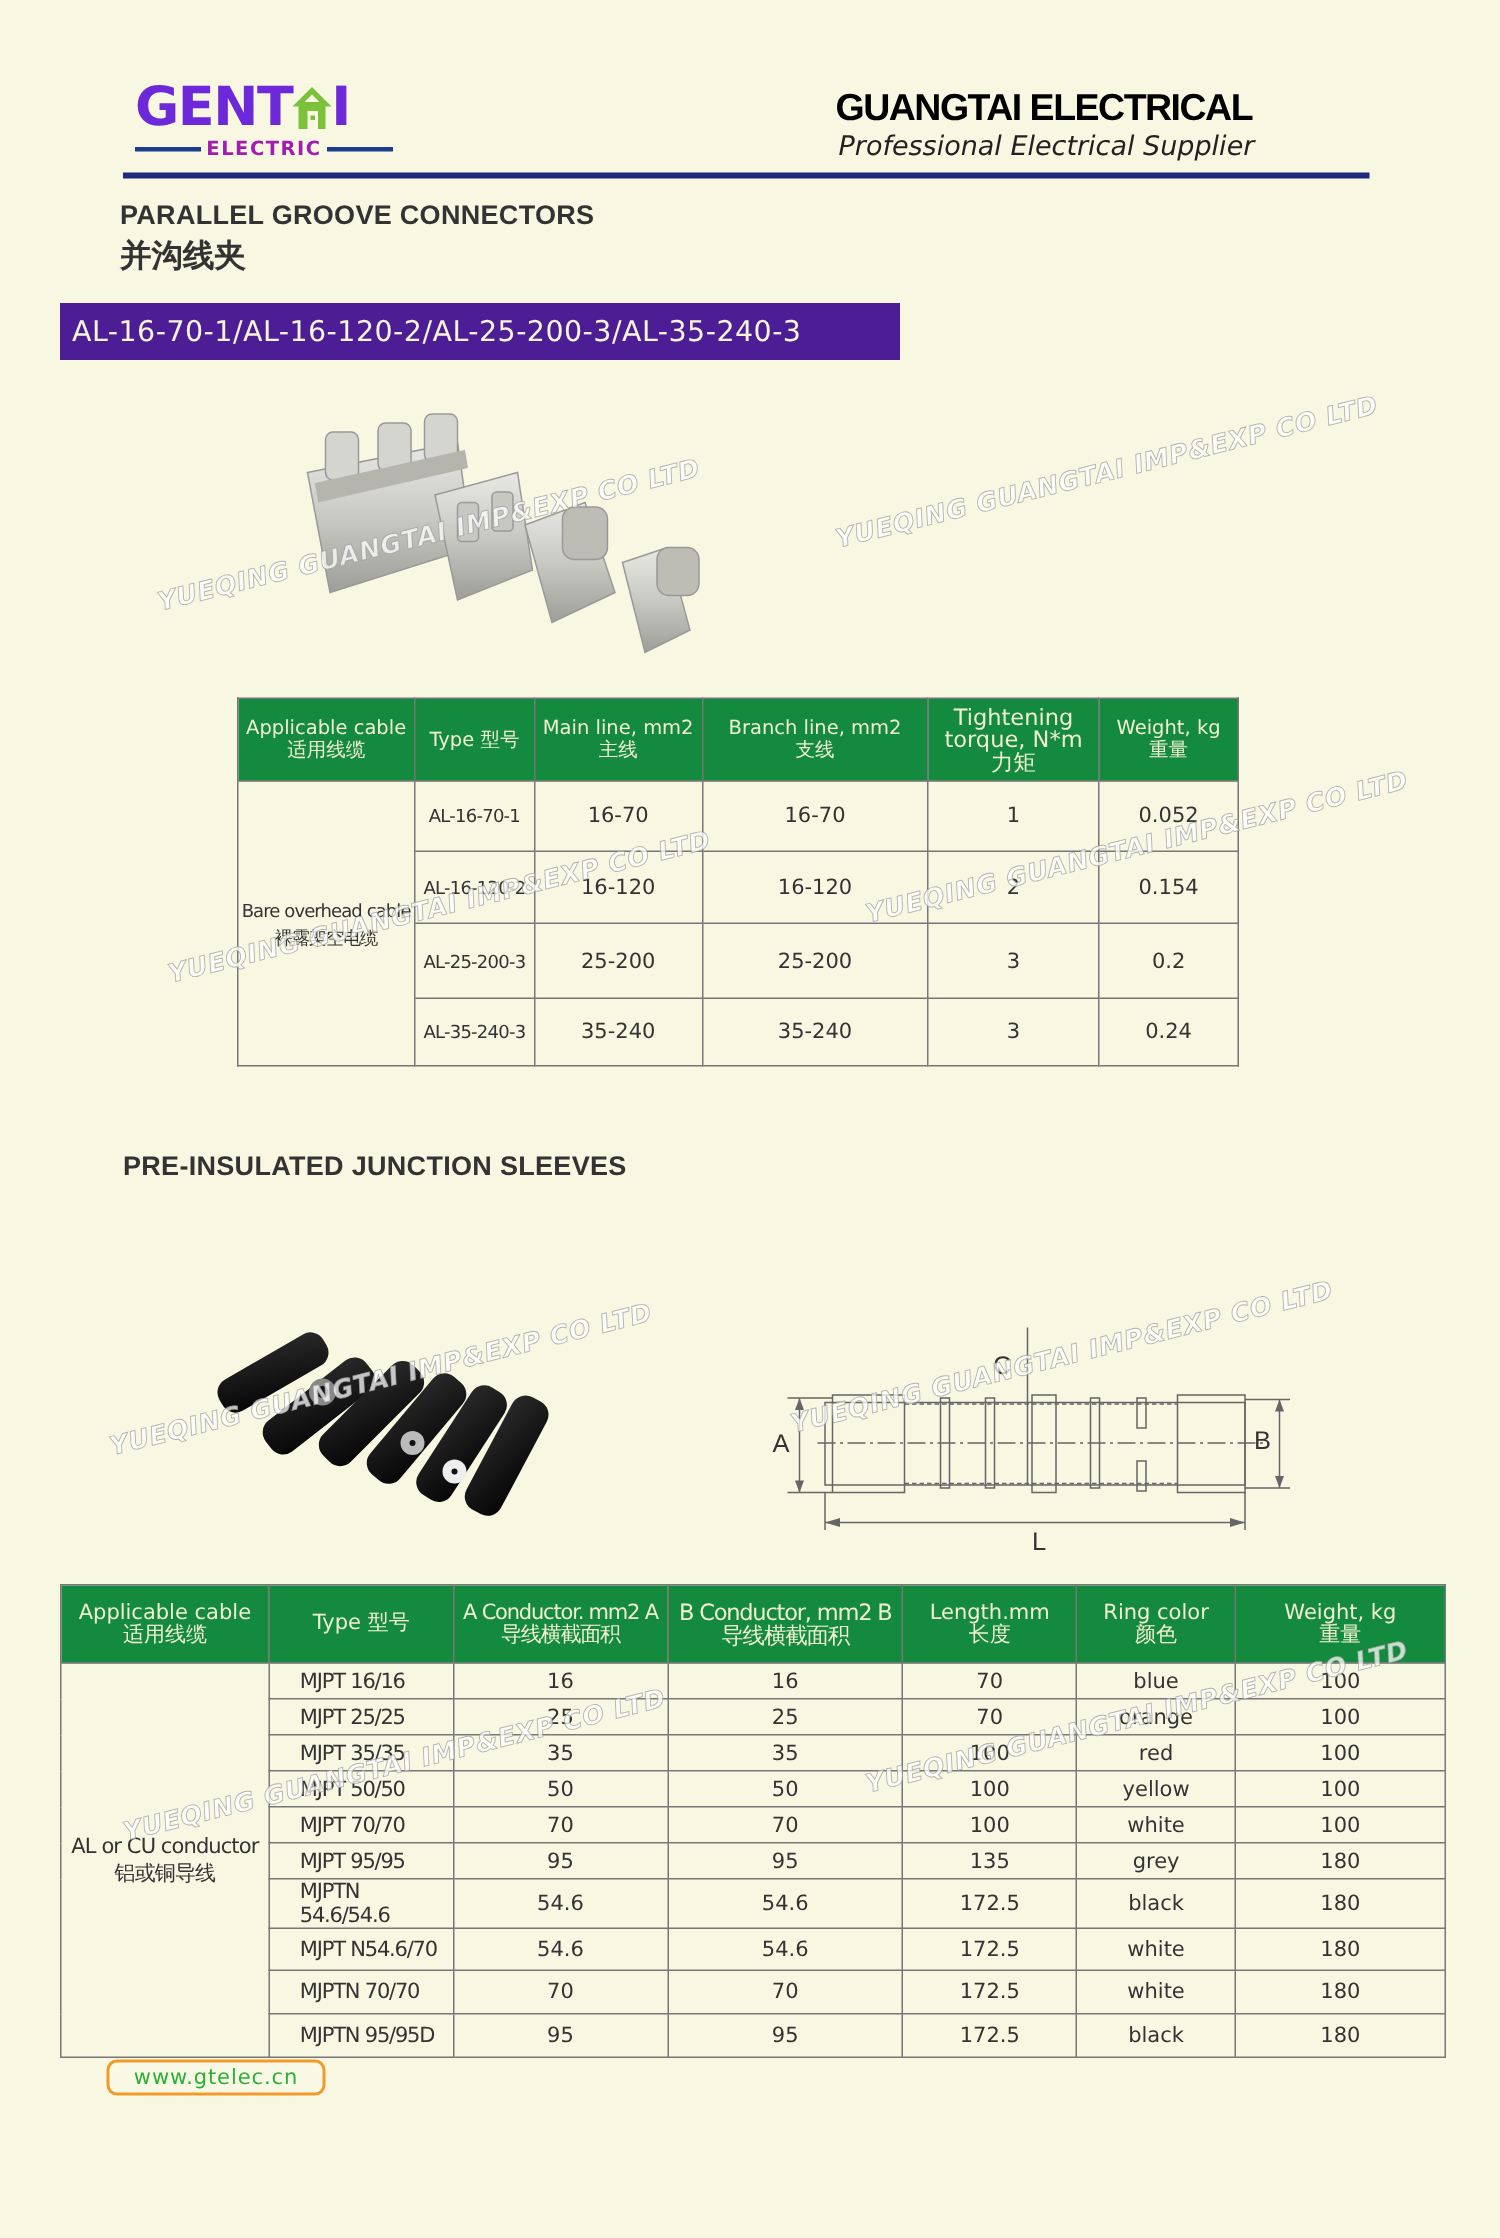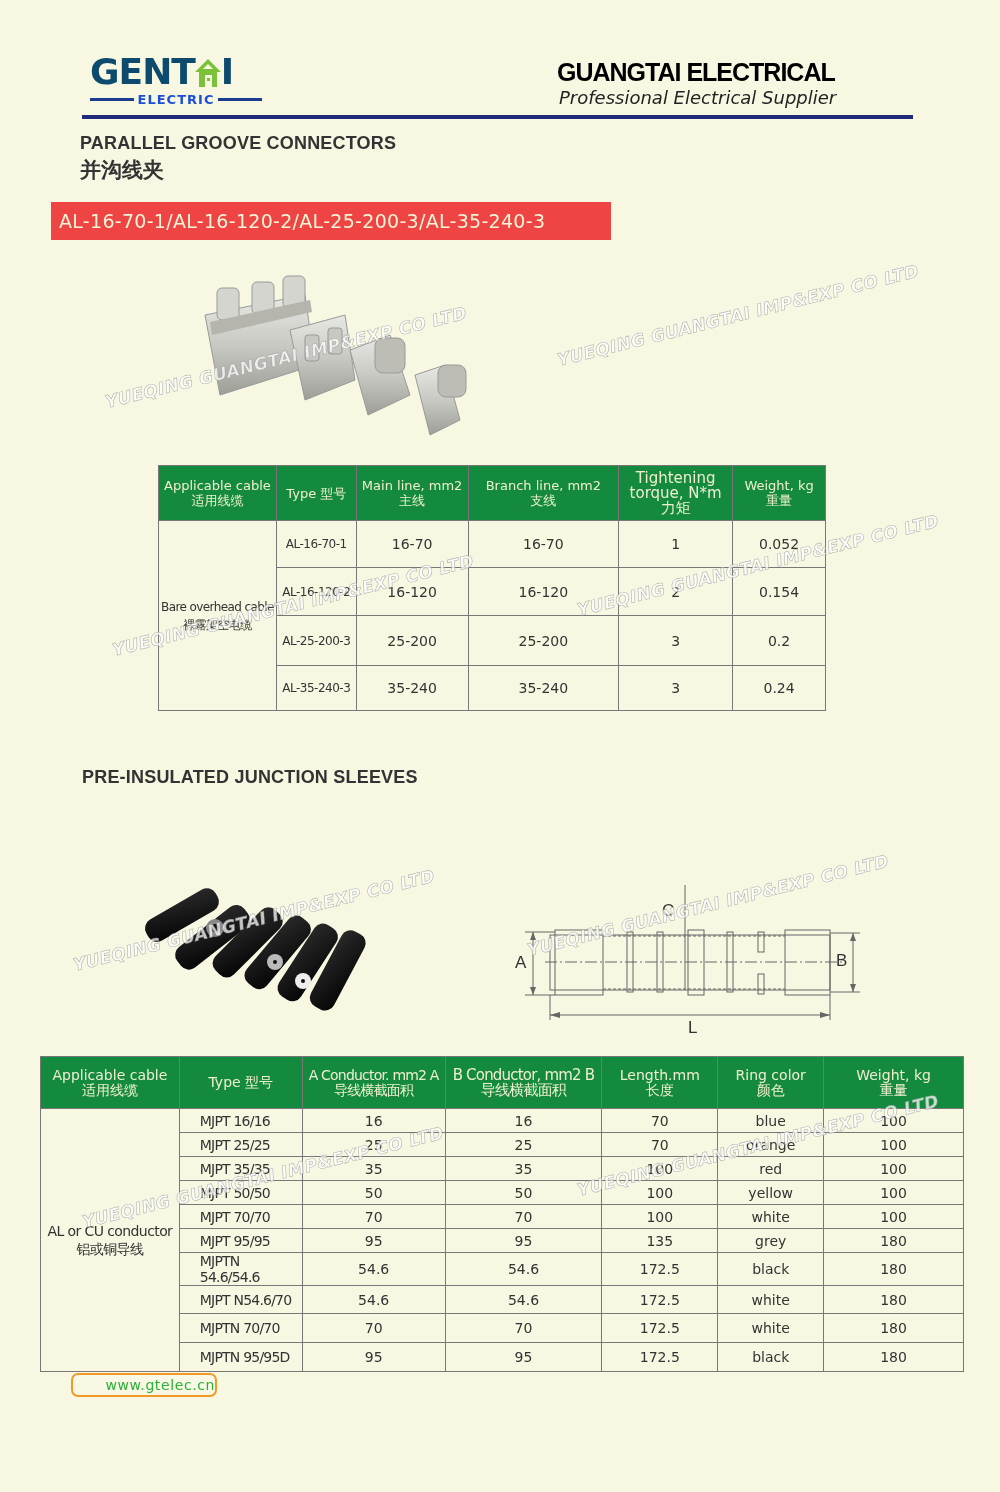--- a/index.html
+++ b/index.html
@@ -1,36 +1,36 @@
 <!DOCTYPE html>
 <html><head>
 <meta charset="utf-8">
 <style>
   * { box-sizing: border-box; margin: 0; padding: 0; }
   html, body { width: 1000px; height: 1492px; background: #f7f7e2; overflow: hidden; }
   body { position: relative; font-family: "Liberation Sans", "DejaVu Sans", sans-serif; color: #222; }
 
   
   .logo { position: absolute; left: 90px; top: 52px; width: 175px; height: 58px; }
-  .logo-main { position: absolute; left: 0; top: 0; font-family: "DejaVu Sans", sans-serif; font-weight: bold; font-size: 36px; letter-spacing: -1px; color: #0c4a6e; line-height: 40px; }
+  .logo-main { position: absolute; left: 0; top: 0; font-family: "DejaVu Sans", sans-serif; font-weight: bold; font-size: 36px; letter-spacing: -1px; color: #6d28d9; line-height: 40px; }
   .logo-house { display: inline-block; width: 26px; height: 30px; vertical-align: top; margin-top: 4px; position: relative; }
   .logo-sub { position: absolute; left: 0; top: 39px; width: 172px; height: 16px; display: flex; align-items: center; }
   .logo-sub .rule { flex: 1; height: 3px; background: #1a3d8f; }
-  .logo-sub .txt { font-family: "DejaVu Sans", sans-serif; font-weight: bold; font-size: 13px; color: #1d4ed8; padding: 0 4px; letter-spacing: 1px; }
+  .logo-sub .txt { font-family: "DejaVu Sans", sans-serif; font-weight: bold; font-size: 13px; color: #a21caf; padding: 0 4px; letter-spacing: 1px; }
 
   .company { position: absolute; left: 557px; top: 58px; font-family: "Liberation Sans", sans-serif; font-weight: bold; font-size: 25px; color: #000000; letter-spacing: -1px; }
   .tagline { position: absolute; left: 559px; top: 87px; font-family: "DejaVu Sans", sans-serif; font-size: 18px; color: #222; font-style: italic; }
   .header-rule { position: absolute; left: 82px; top: 115px; width: 831px; height: 4px; background: #1f2a7a; }
 
   
   .sec-title { position: absolute; font-family: Liberation Sans, sans-serif; font-weight: bold; color: #333; }
   .sec-title .en { font-size: 18px; display: block; letter-spacing: 0.2px; }
   .sec-title .zh { font-size: 21px; display: block; margin-top: 2px; }
 
-  .model-banner { position: absolute; left: 40px; top: 202px; width: 560px; height: 38px; background: #ef4444; color: #f4f4d6; font-family: "DejaVu Sans", sans-serif; font-size: 19px; padding-left: 8px; line-height: 38px; letter-spacing: 0.3px; margin-left: 11px; }
+  .model-banner { position: absolute; left: 40px; top: 202px; width: 560px; height: 38px; background: #4c1d95; color: #f4f4d6; font-family: "DejaVu Sans", sans-serif; font-size: 19px; padding-left: 8px; line-height: 38px; letter-spacing: 0.3px; }
 
   
   .img1 { position: absolute; left: 100px; top: 270px; width: 800px; height: 175px; }
   .img2 { position: absolute; left: 70px; top: 850px; width: 360px; height: 170px; }
   .diagram { position: absolute; left: 505px; top: 880px; width: 380px; height: 160px; }
 
   .watermark { position: absolute; font-family: "DejaVu Sans", sans-serif; font-weight: bold; font-style: italic; font-size: 17px; color: rgba(255,255,255,0.75); -webkit-text-stroke: 0.6px rgba(150,150,150,0.7); transform-origin: left bottom; transform: rotate(-14deg); white-space: nowrap; letter-spacing: 0.5px; pointer-events: none; }
 
   
   table { border-collapse: collapse; position: absolute; }
@@ -43,21 +43,21 @@
   .t1 td { font-size: 14px; }
   .t1 td.type { font-size: 12px; letter-spacing: -0.5px; }
   .t1 td.cable { font-size: 12px; letter-spacing: -0.6px; line-height: 18px; }
 
   .t2 { left: 40px; top: 1056px; width: 924px; }
   .t2 th { height: 52px; font-size: 14px; }
   .t2 td { font-size: 14px; height: 24px; }
   .t2 td.type { text-align: left; padding-left: 20px; font-size: 14px; letter-spacing: -0.8px; }
   .t2 td.cable { font-size: 14px; letter-spacing: -0.6px; line-height: 18px; }
 
-  .website { position: absolute; left: 71px; top: 1373px; width: 146px; height: 24px; border: 2px solid #f19a2a; border-radius: 7px; color: #2ab036; font-family: "DejaVu Sans", sans-serif; font-size: 14px; text-align: right; line-height: 20px; letter-spacing: 0.6px; background: #f8f8e4; }
+  .website { position: absolute; left: 71px; top: 1373px; width: 146px; height: 24px; border: 2px solid #f19a2a; border-radius: 7px; color: #2ab036; font-family: "DejaVu Sans", sans-serif; font-size: 14px; text-align: center; line-height: 20px; letter-spacing: 0.6px; background: #f8f8e4; }
 </style>
 </head>
 <body>
 
 <div class="logo">
   <div class="logo-main">
     <span>GENT</span><span class="logo-house"><svg width="26" height="30" viewBox="0 0 26 30">
           <polygon points="13,1 0,14 4,14 4,29 22,29 22,14 26,14" fill="#7cc13a"></polygon>
           <polygon points="13,6 8,11 18,11" fill="#f7f7e2"></polygon>
           <rect x="10" y="17" width="7" height="12" fill="#f7f7e2"></rect>

